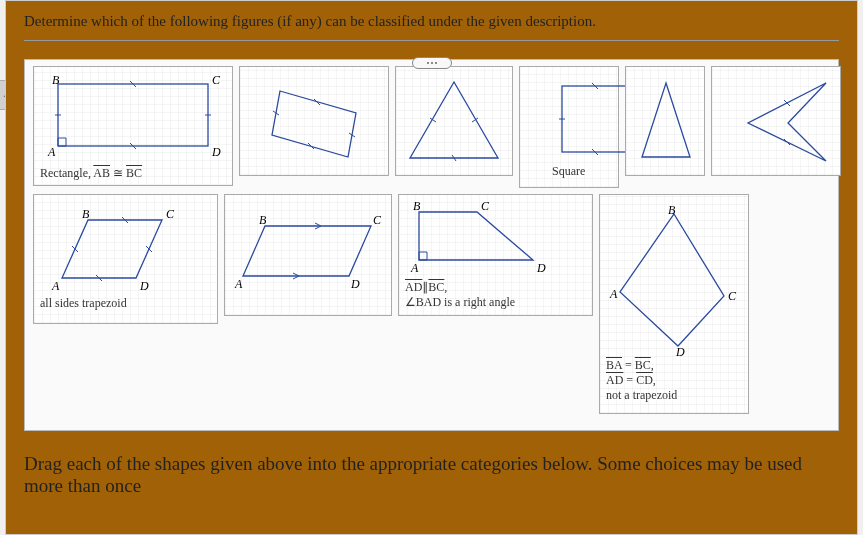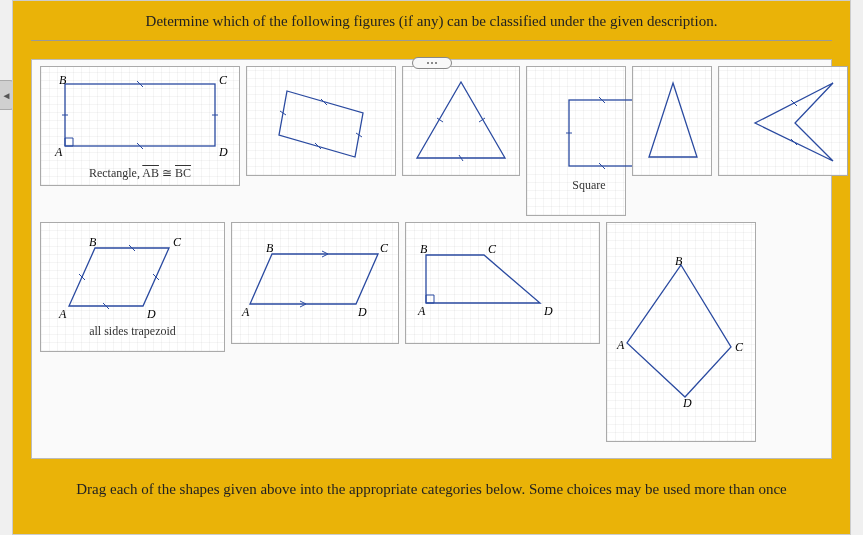--- a/index.html
+++ b/index.html
@@ -7,27 +7,26 @@
   width: 863px;
   height: 535px;
   background: #f0f0f0;
   font-family: "Times New Roman", serif;
   font-size: 14px;
   color: #333;
   position: relative;
   overflow: hidden;
 }
 .page {
-  background: #eab308;
+  background: #a16207;
   border: 1px solid #ccc;
-  margin: 0 12px;
+  margin: 0 5px;
   padding: 12px 18px 8px 18px;
   height: 100%;
   position: relative;
-  text-align: center;
 }
 .title {
   font-size: 15px;
   margin-bottom: 10px;
   color: #222;
 }
 .hr {
   border: none;
   border-top: 1px solid #999;
   margin-bottom: 18px;
@@ -79,41 +78,41 @@
   font-style: normal;
   font-size: 12px;
   margin-top: 2px;
   font-family: Liberation Serif, serif;
 }
 .caption .ov { text-decoration: overline; }
 .caption .nb { white-space: nowrap; }
 svg { display: block; }
 .instruction {
   margin-top: 22px;
-  font-size: 15px;
+  font-size: 19px;
   color: #222;
   font-family: Liberation Serif, serif;
 }
 .left-tab {
   position: absolute;
   left: 0;
   top: 80px;
   width: 14px;
   height: 30px;
   background: #d0d0d0;
   border: 1px solid #aaa;
   border-left: none;
   border-radius: 0 4px 4px 0;
   display:flex;align-items:center;justify-content:center;
   font-size:10px;color:#555;
 }
 .r1c1 { width: 200px; height: 120px; }
 .r1c2 { width: 150px; height: 110px; }
 .r1c3 { width: 118px; height: 110px; }
-.r1c4 { width: 100px; height: 150px; padding-left: 32px; }
+.r1c4 { width: 100px; height: 122px; padding-left: 32px; }
 .r1c5 { width: 80px;  height: 110px; }
 .r1c6 { width: 130px; height: 110px; }
 .r2c1 { width: 185px; height: 130px; }
 .r2c2 { width: 168px; height: 122px; }
 .r2c3 { width: 195px; height: 122px; }
 .r2c4 { width: 150px; height: 220px; }
 .row2 { align-items: flex-start; }
 </style>
 </head>
 <body>
@@ -235,31 +234,38 @@
       <div class="card r2c3">
         <svg width="180" height="78">
           <polygon points="14,12 72,12 128,60 14,60" fill="none" stroke="#2a4aa0" stroke-width="1.3"></polygon>
           <path d="M14 52 h8 v8 h-8 z" fill="none" stroke="#2a4aa0" stroke-width="1"></path>
           <text x="8" y="10" font-style="italic">B</text>
           <text x="76" y="10" font-style="italic">C</text>
           <text x="6" y="72" font-style="italic">A</text>
           <text x="132" y="72" font-style="italic">D</text>
         </svg>
         <div class="caption">
+          <div class="nb"><span class="ov">AD</span><span>∥</span><span class="ov">BC</span><span>,</span></div>
+          <div>∠BAD is a right angle</div>
         </div>
       </div>
 
       <div class="card r2c4">
         <svg width="136" height="150">
           <polygon points="68,8 118,90 72,140 14,86" fill="none" stroke="#2a4aa0" stroke-width="1.3"></polygon>
           <text x="62" y="8" font-style="italic">B</text>
           <text x="122" y="94" font-style="italic">C</text>
           <text x="4" y="92" font-style="italic">A</text>
           <text x="70" y="150" font-style="italic">D</text>
         </svg>
+        <div class="caption">
+          <div class="nb"><span class="ov">BA</span><span> = </span><span class="ov">BC</span><span>,</span></div>
+          <div class="nb"><span class="ov">AD</span><span> = </span><span class="ov">CD</span><span>,</span></div>
+          <div>not a trapezoid</div>
+        </div>
       </div>
 
     </div>
   </div>
 
   <div class="instruction">Drag each of the shapes given above into the appropriate categories below. Some choices may be used more than once</div>
 
 </div>
 
 </body></html>

